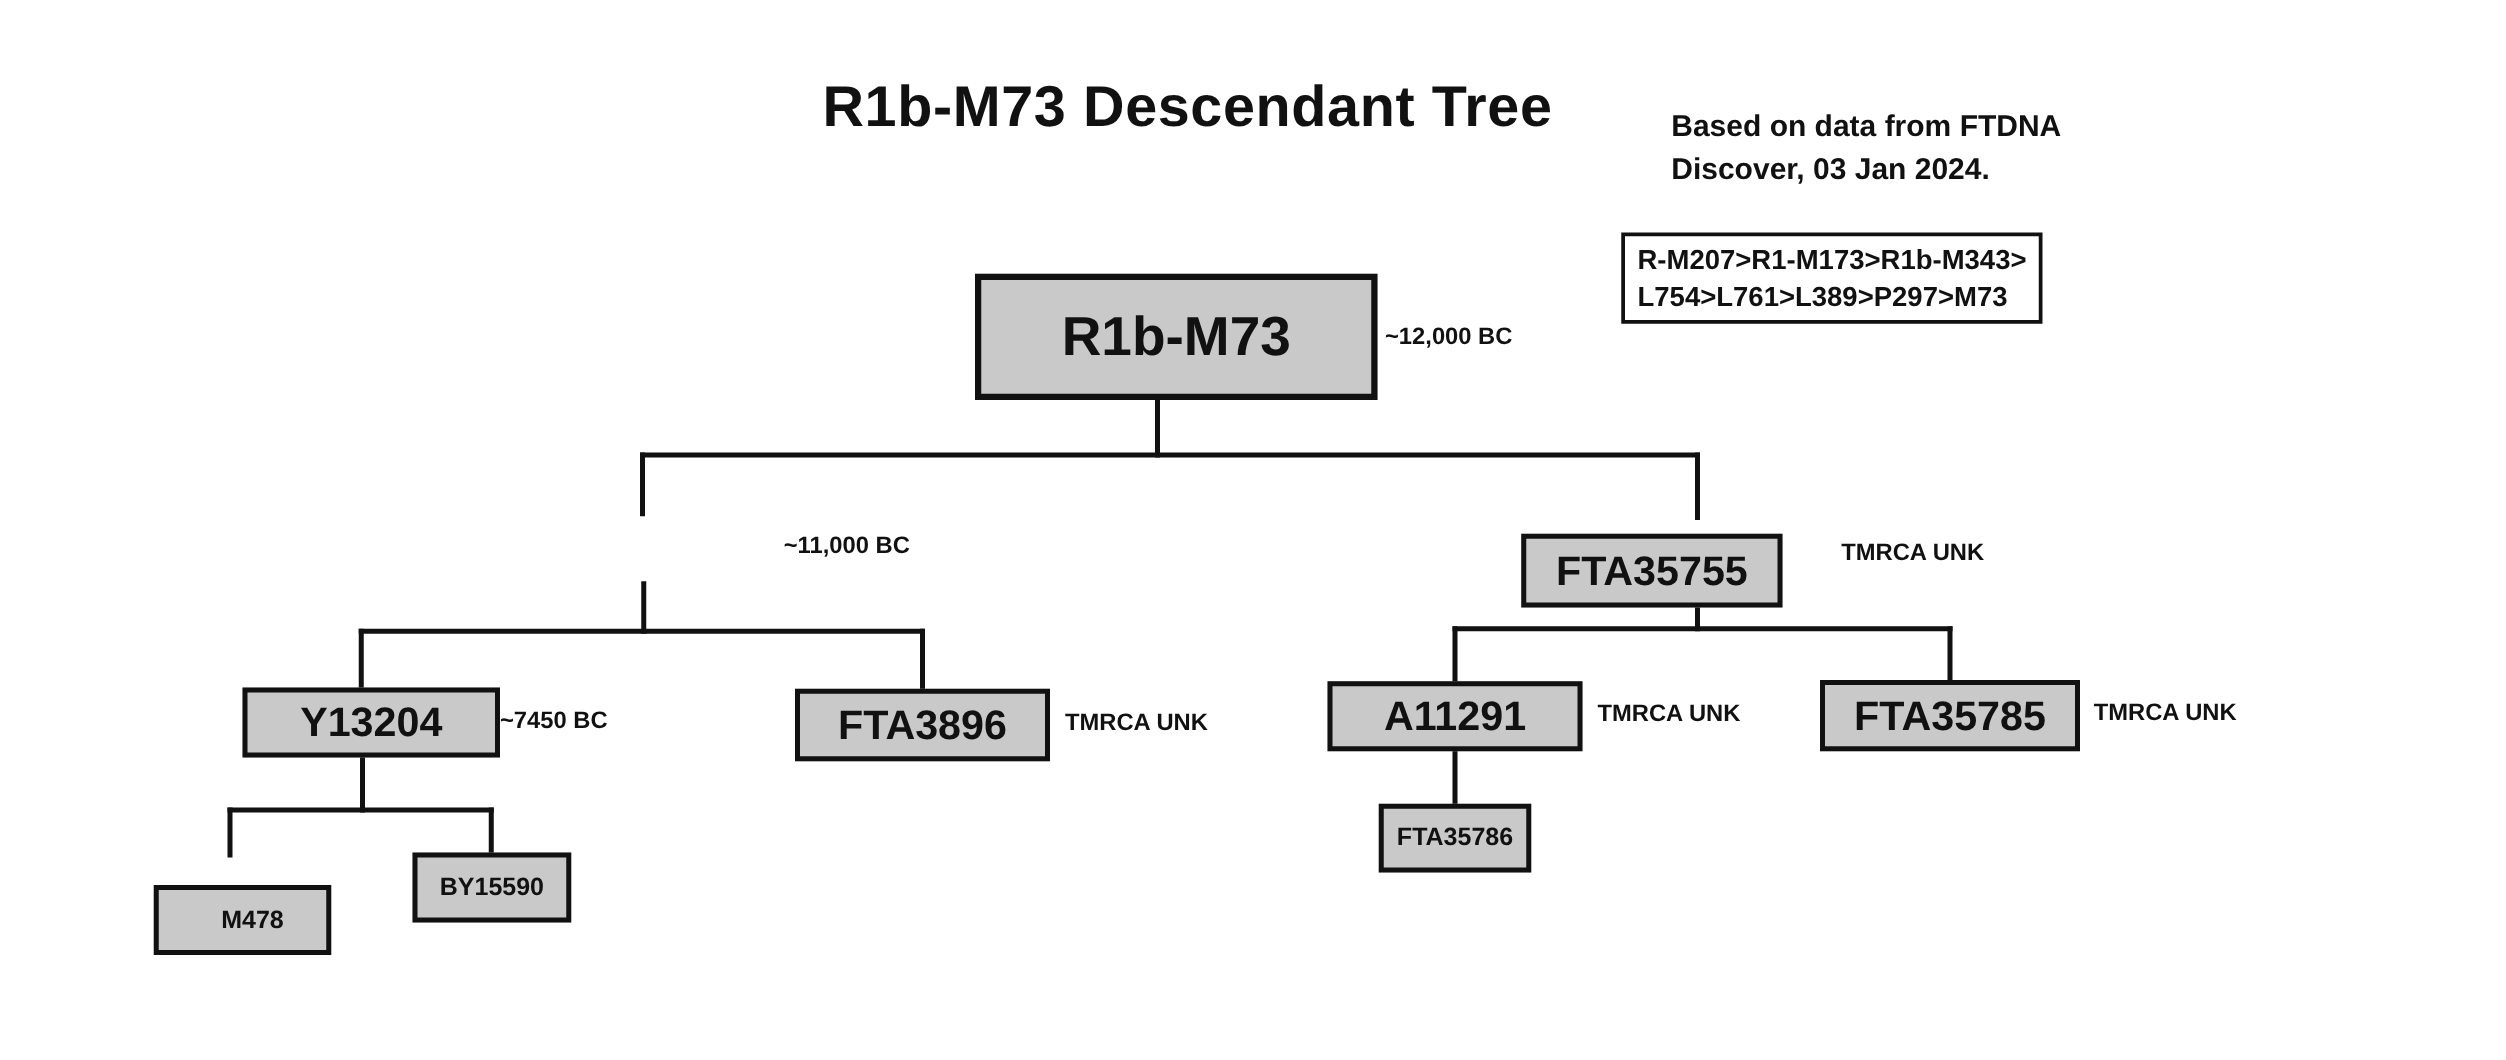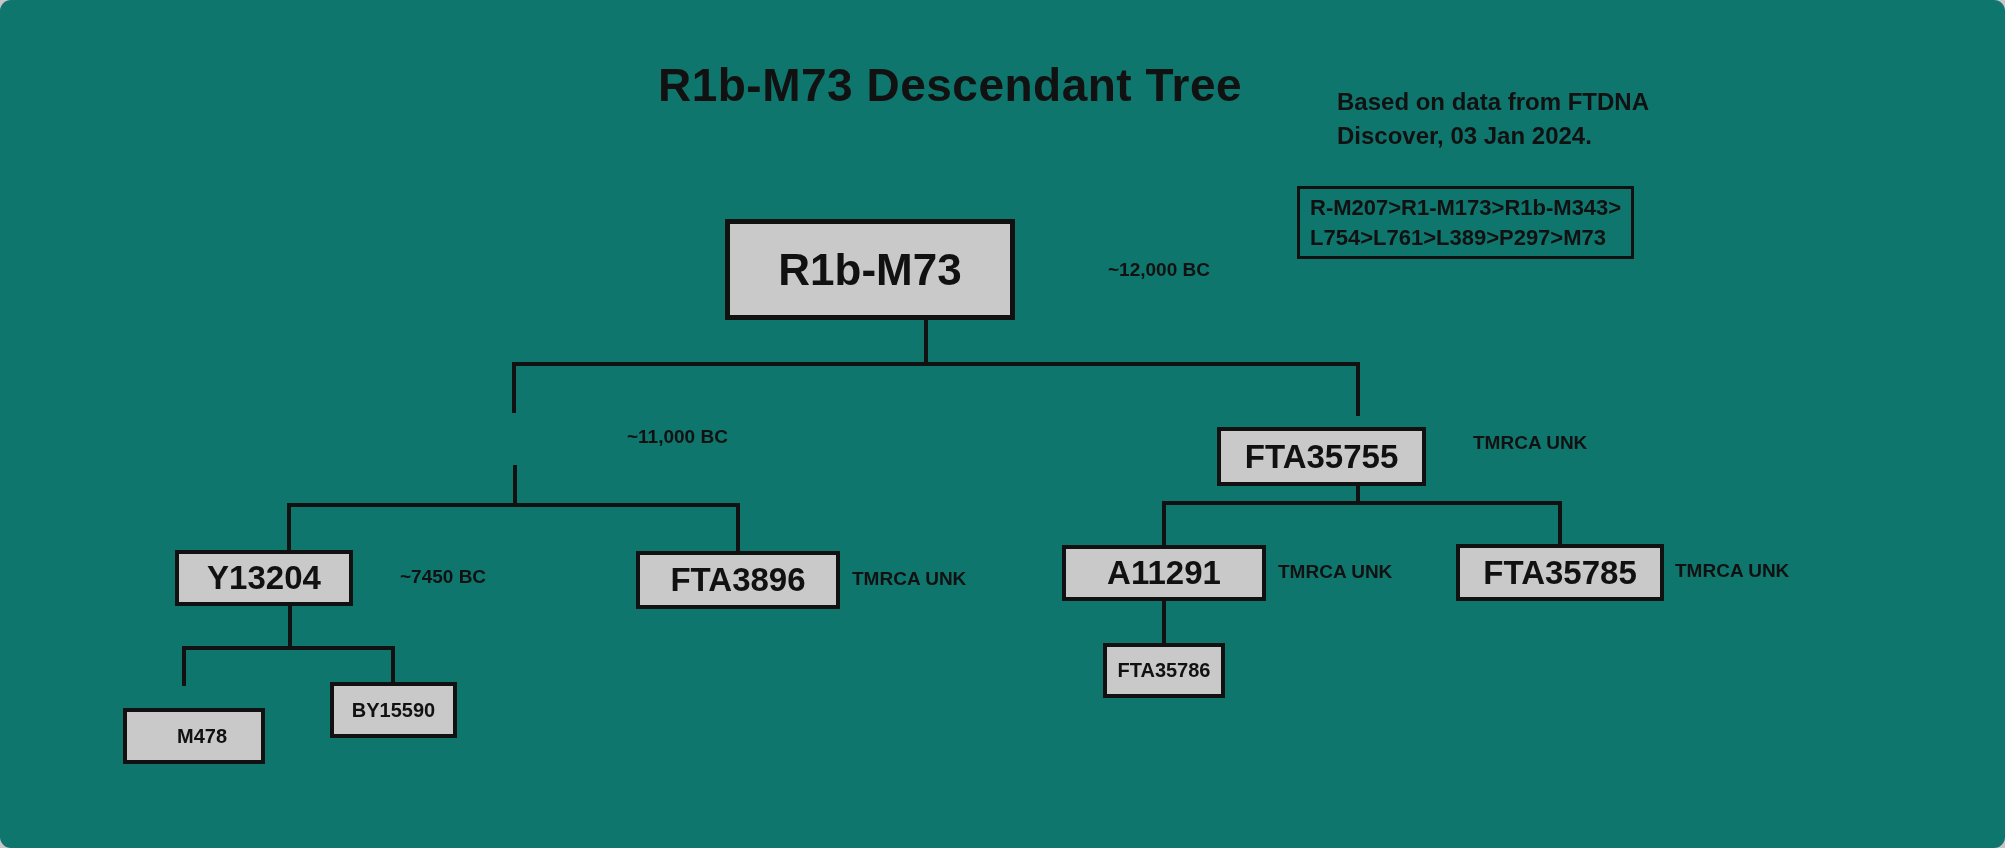--- a/index.html
+++ b/index.html
@@ -6,23 +6,22 @@
   html, body { margin: 0; padding: 0; }
   body {
     background: #c7c7c7;
     font-family: "Liberation Sans", sans-serif;
     color: #111;
   }
   .canvas {
     position: relative;
     width: 2005px;
     height: 848px;
-    background: #0f766e;
+    background: #ffffff;
     overflow: hidden;
-    border-radius: 11px;
   }
   .title {
     position: absolute;
     left: 550px; top: 58px; width: 800px;
     font-size: 46px; font-weight: bold;
     text-align: center;
     letter-spacing: 0.5px;
   }
   .note {
     position: absolute;
@@ -89,29 +88,29 @@
   <div class="vline" style="left:182px; top:646px; width:4px; height:40px;"></div>
   <div class="vline" style="left:391px; top:646px; width:4px; height:40px;"></div>
 
   <div class="vline" style="left:1356px; top:469px; width:4px; height:36px;"></div>
   <div class="hline" style="left:1162px; top:501px; width:400px; height:4px;"></div>
   <div class="vline" style="left:1162px; top:501px; width:4px; height:48px;"></div>
   <div class="vline" style="left:1558px; top:501px; width:4px; height:47px;"></div>
 
   <div class="vline" style="left:1162px; top:599px; width:4px; height:48px;"></div>
 
-  <div class="node root" style="left:725px; top:219px; width:290px; height:101px;">R1b-M73</div>
+  <div class="node root" style="left:780px; top:219px; width:322px; height:101px;">R1b-M73</div>
   <div class="annot" style="left:1108px; top:259px;">~12,000 BC</div>
 
   <div class="annot" style="left:627px; top:426px;">~11,000 BC</div>
 
   <div class="node mid" style="left:1217px; top:412px; width:209px; height:59px;margin-top:15px;">FTA35755</div>
   <div class="annot" style="left:1473px; top:432px;">TMRCA UNK</div>
 
-  <div class="node mid" style="left:175px; top:550px; width:178px; height:56px;">Y13204</div>
+  <div class="node mid" style="left:194px; top:550px; width:206px; height:56px;">Y13204</div>
   <div class="annot" style="left:400px; top:566px;">~7450 BC</div>
 
   <div class="node mid" style="left:636px; top:551px; width:204px; height:58px;">FTA3896</div>
   <div class="annot" style="left:852px; top:568px;">TMRCA UNK</div>
 
   <div class="node small" style="left:123px; top:708px; width:142px; height:56px;padding-left:16px;">M478</div>
 
   <div class="node small" style="left:330px; top:682px; width:127px; height:56px;">BY15590</div>
 
   <div class="node mid" style="left:1062px; top:545px; width:204px; height:56px;">A11291</div>

